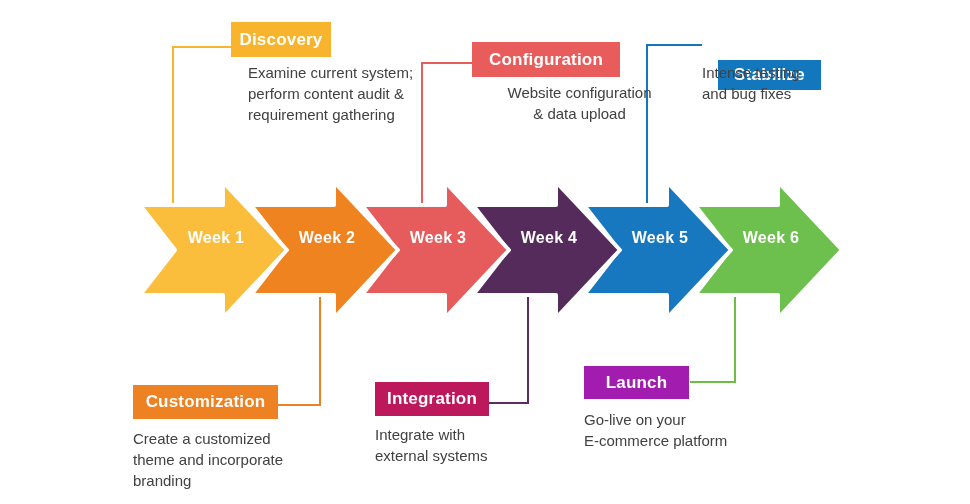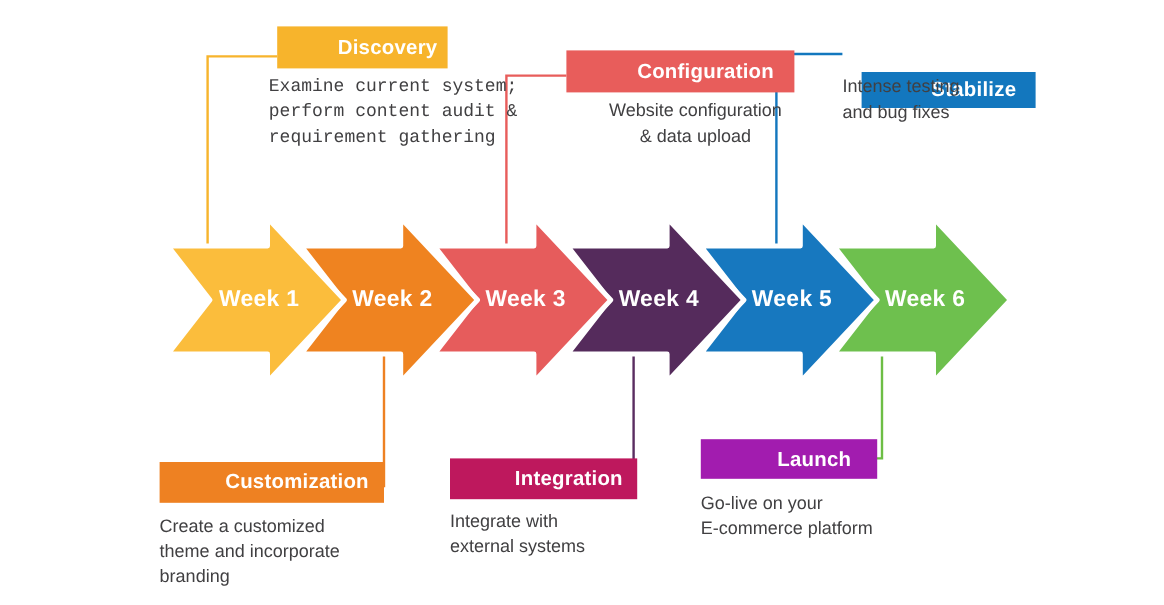--- a/index.html
+++ b/index.html
@@ -16,58 +16,57 @@
     stroke: #ffffff;
     stroke-width: 4;
     stroke-linejoin: round;
   }
   svg polyline.connector {
     fill: none;
     stroke-width: 2;
   }
   .week-label {
     position: absolute;
-    top: 237px;
+    top: 225px;
     width: 110px;
     height: 26px;
     line-height: 26px;
     text-align: center;
     color: #ffffff;
-    font-size: 19px;
+    font-size: 16px;
     font-weight: 700;
     letter-spacing: 0.3px;
   }
   .callout-box {
     position: absolute;
     display: flex;
     align-items: center;
     justify-content: center;
     color: #ffffff;
     font-size: 17px;
     font-weight: 700;
     letter-spacing: 0.2px;
-    padding-left: 42px;
   }
   .desc {
     position: absolute;
     width: 215px;
     font-size: 15px;
     line-height: 21px;
     color: #414042;
     white-space: pre-line;
   }
   
   .box-discovery     { left: 231px; top: 22px;  width: 100px; height: 35px; }
   .box-customization { left: 133px; top: 385px; width: 145px; height: 34px; }
   .box-configuration { left: 472px; top: 42px;  width: 148px; height: 35px; }
   .box-integration   { left: 375px; top: 382px; width: 114px; height: 34px; }
   .box-stabilize     { left: 718px; top: 23px;  width: 103px; height: 30px; margin-top: 37px; }
   .box-launch        { left: 584px; top: 366px; width: 105px; height: 33px; }
   
-  .desc-discovery     { left: 224px; top: 62px; font-family: Liberation Mono, monospace;  }
+  .desc-discovery     { left: 248px; top: 62px;  }
   .desc-customization { left: 133px; top: 428px; }
   .desc-configuration { left: 472px; top: 82px; text-align: center;  }
   .desc-integration   { left: 375px; top: 424px; }
   .desc-stabilize     { left: 702px; top: 62px;  }
   .desc-launch        { left: 584px; top: 409px; }
   
   .week-1 { left: 161px; }
   .week-2 { left: 272px; }
   .week-3 { left: 383px; }
   .week-4 { left: 494px; }

